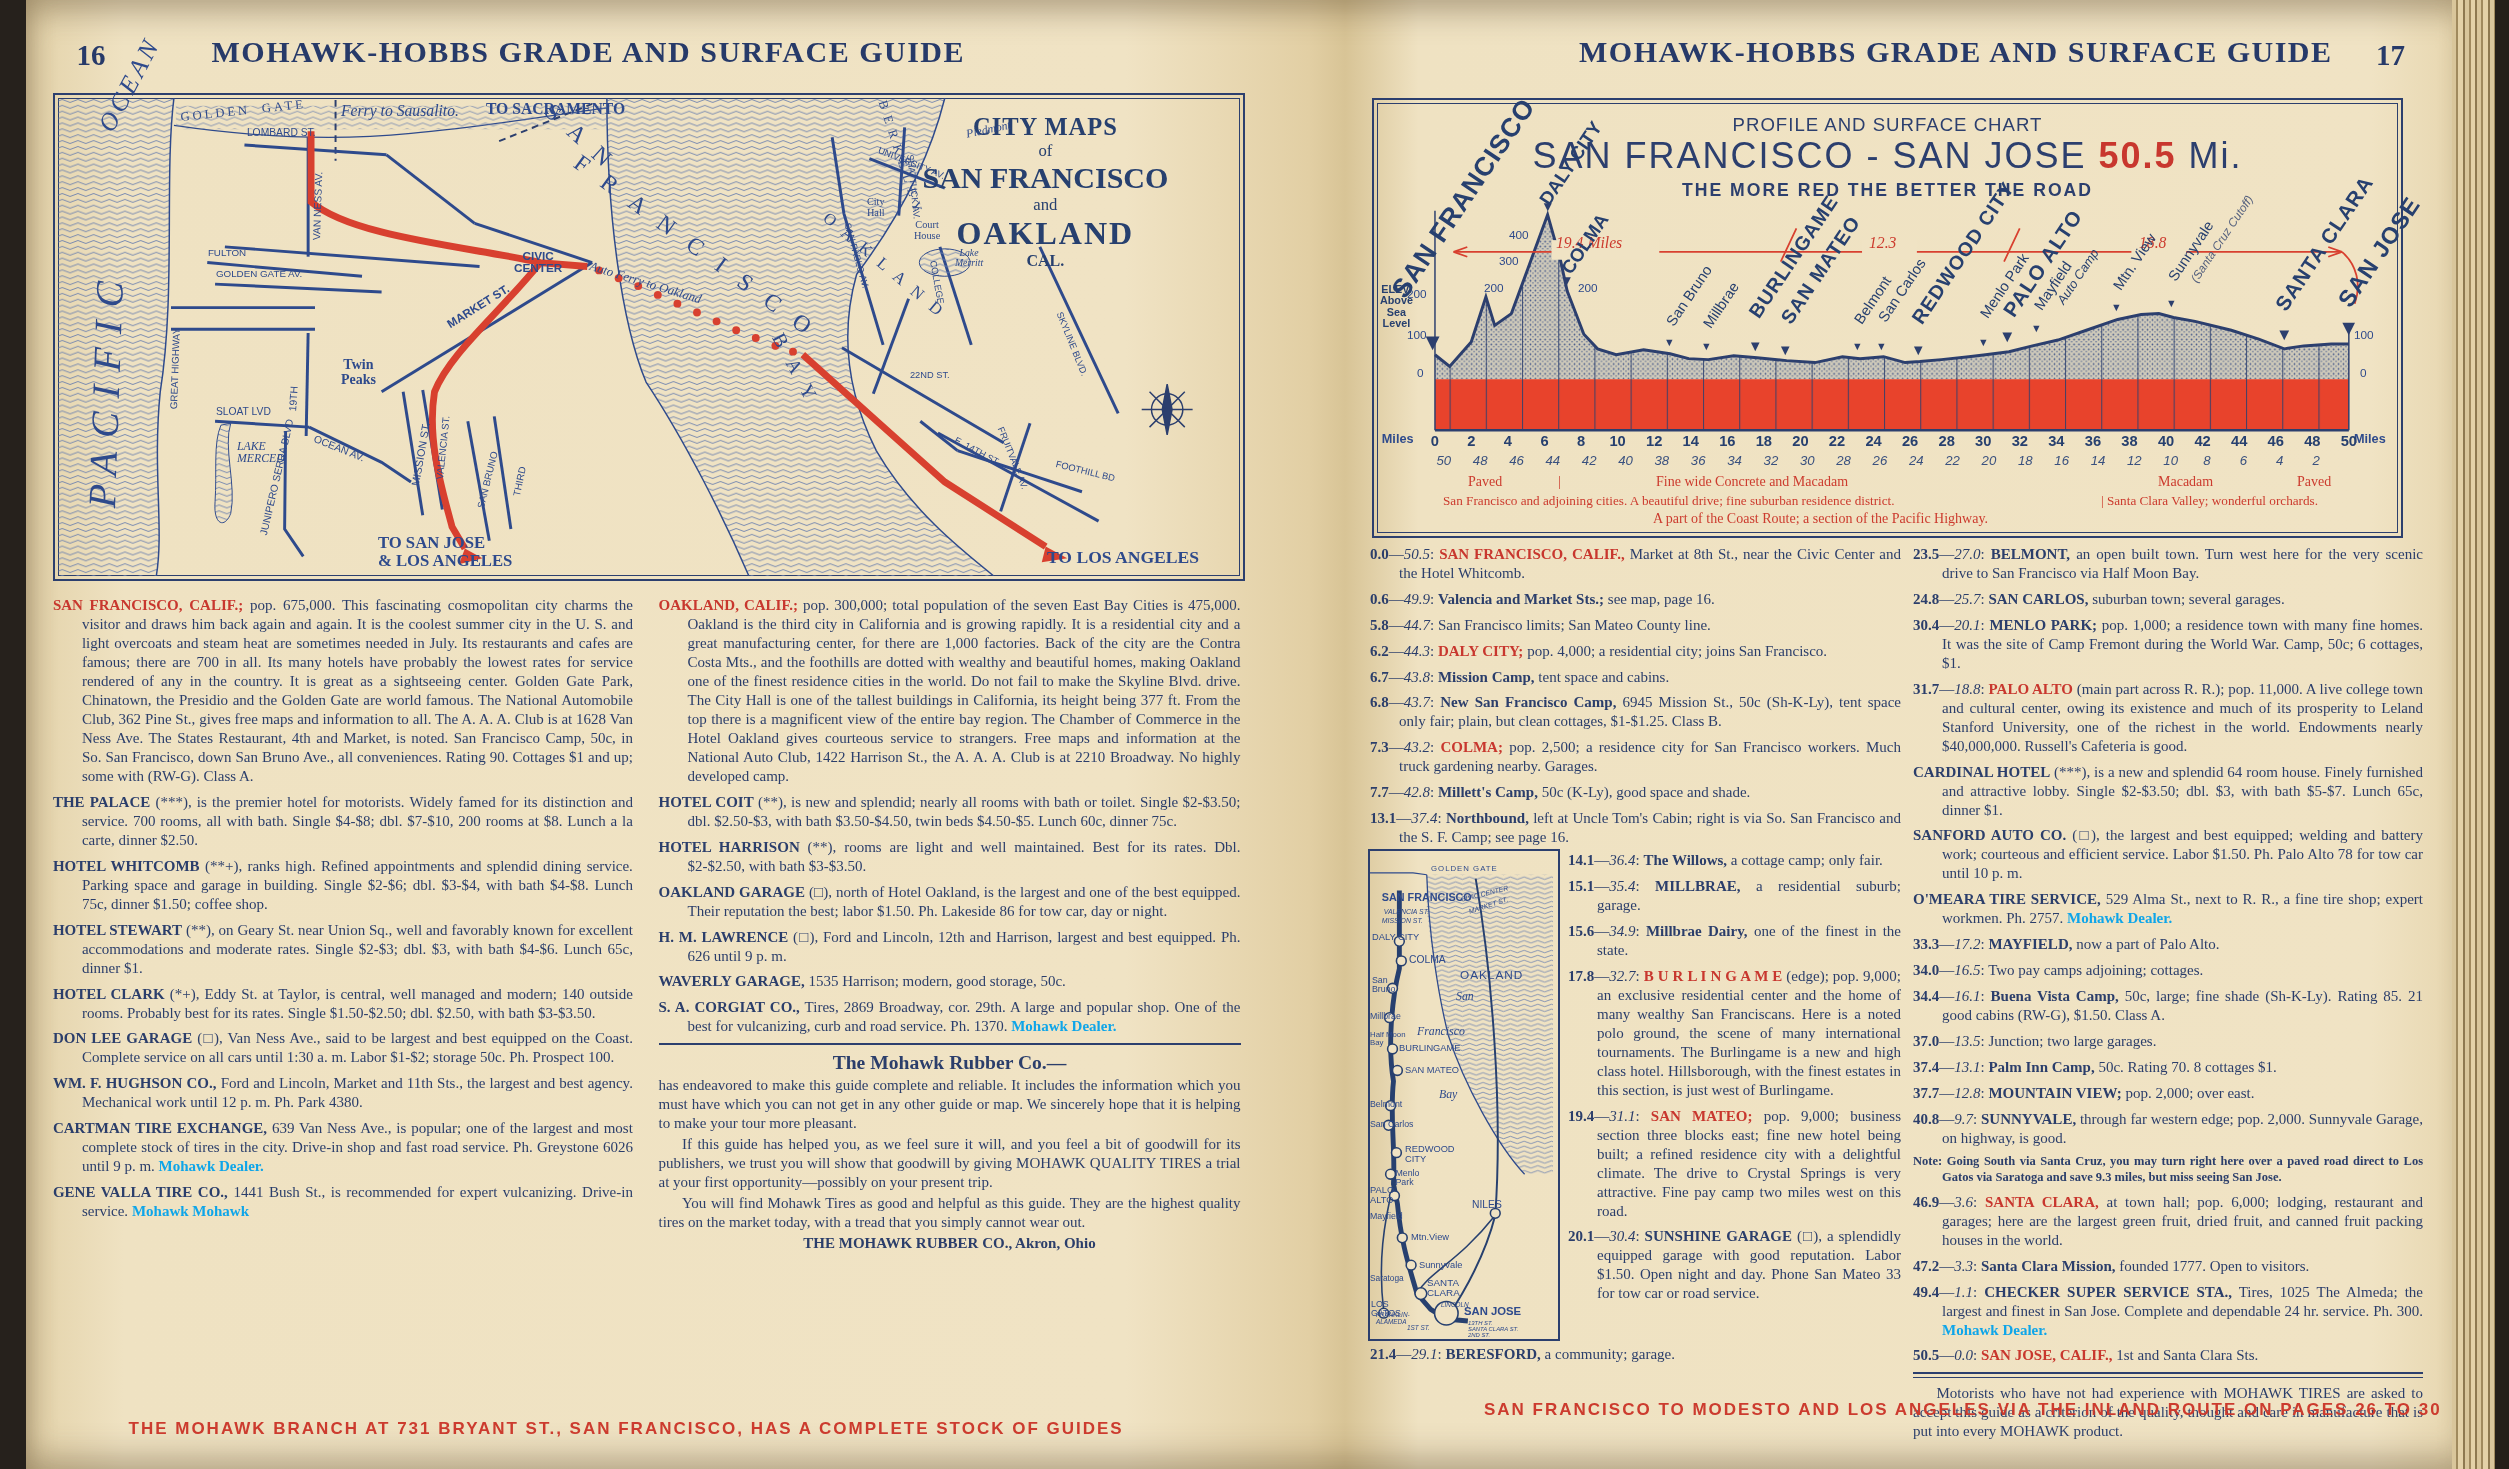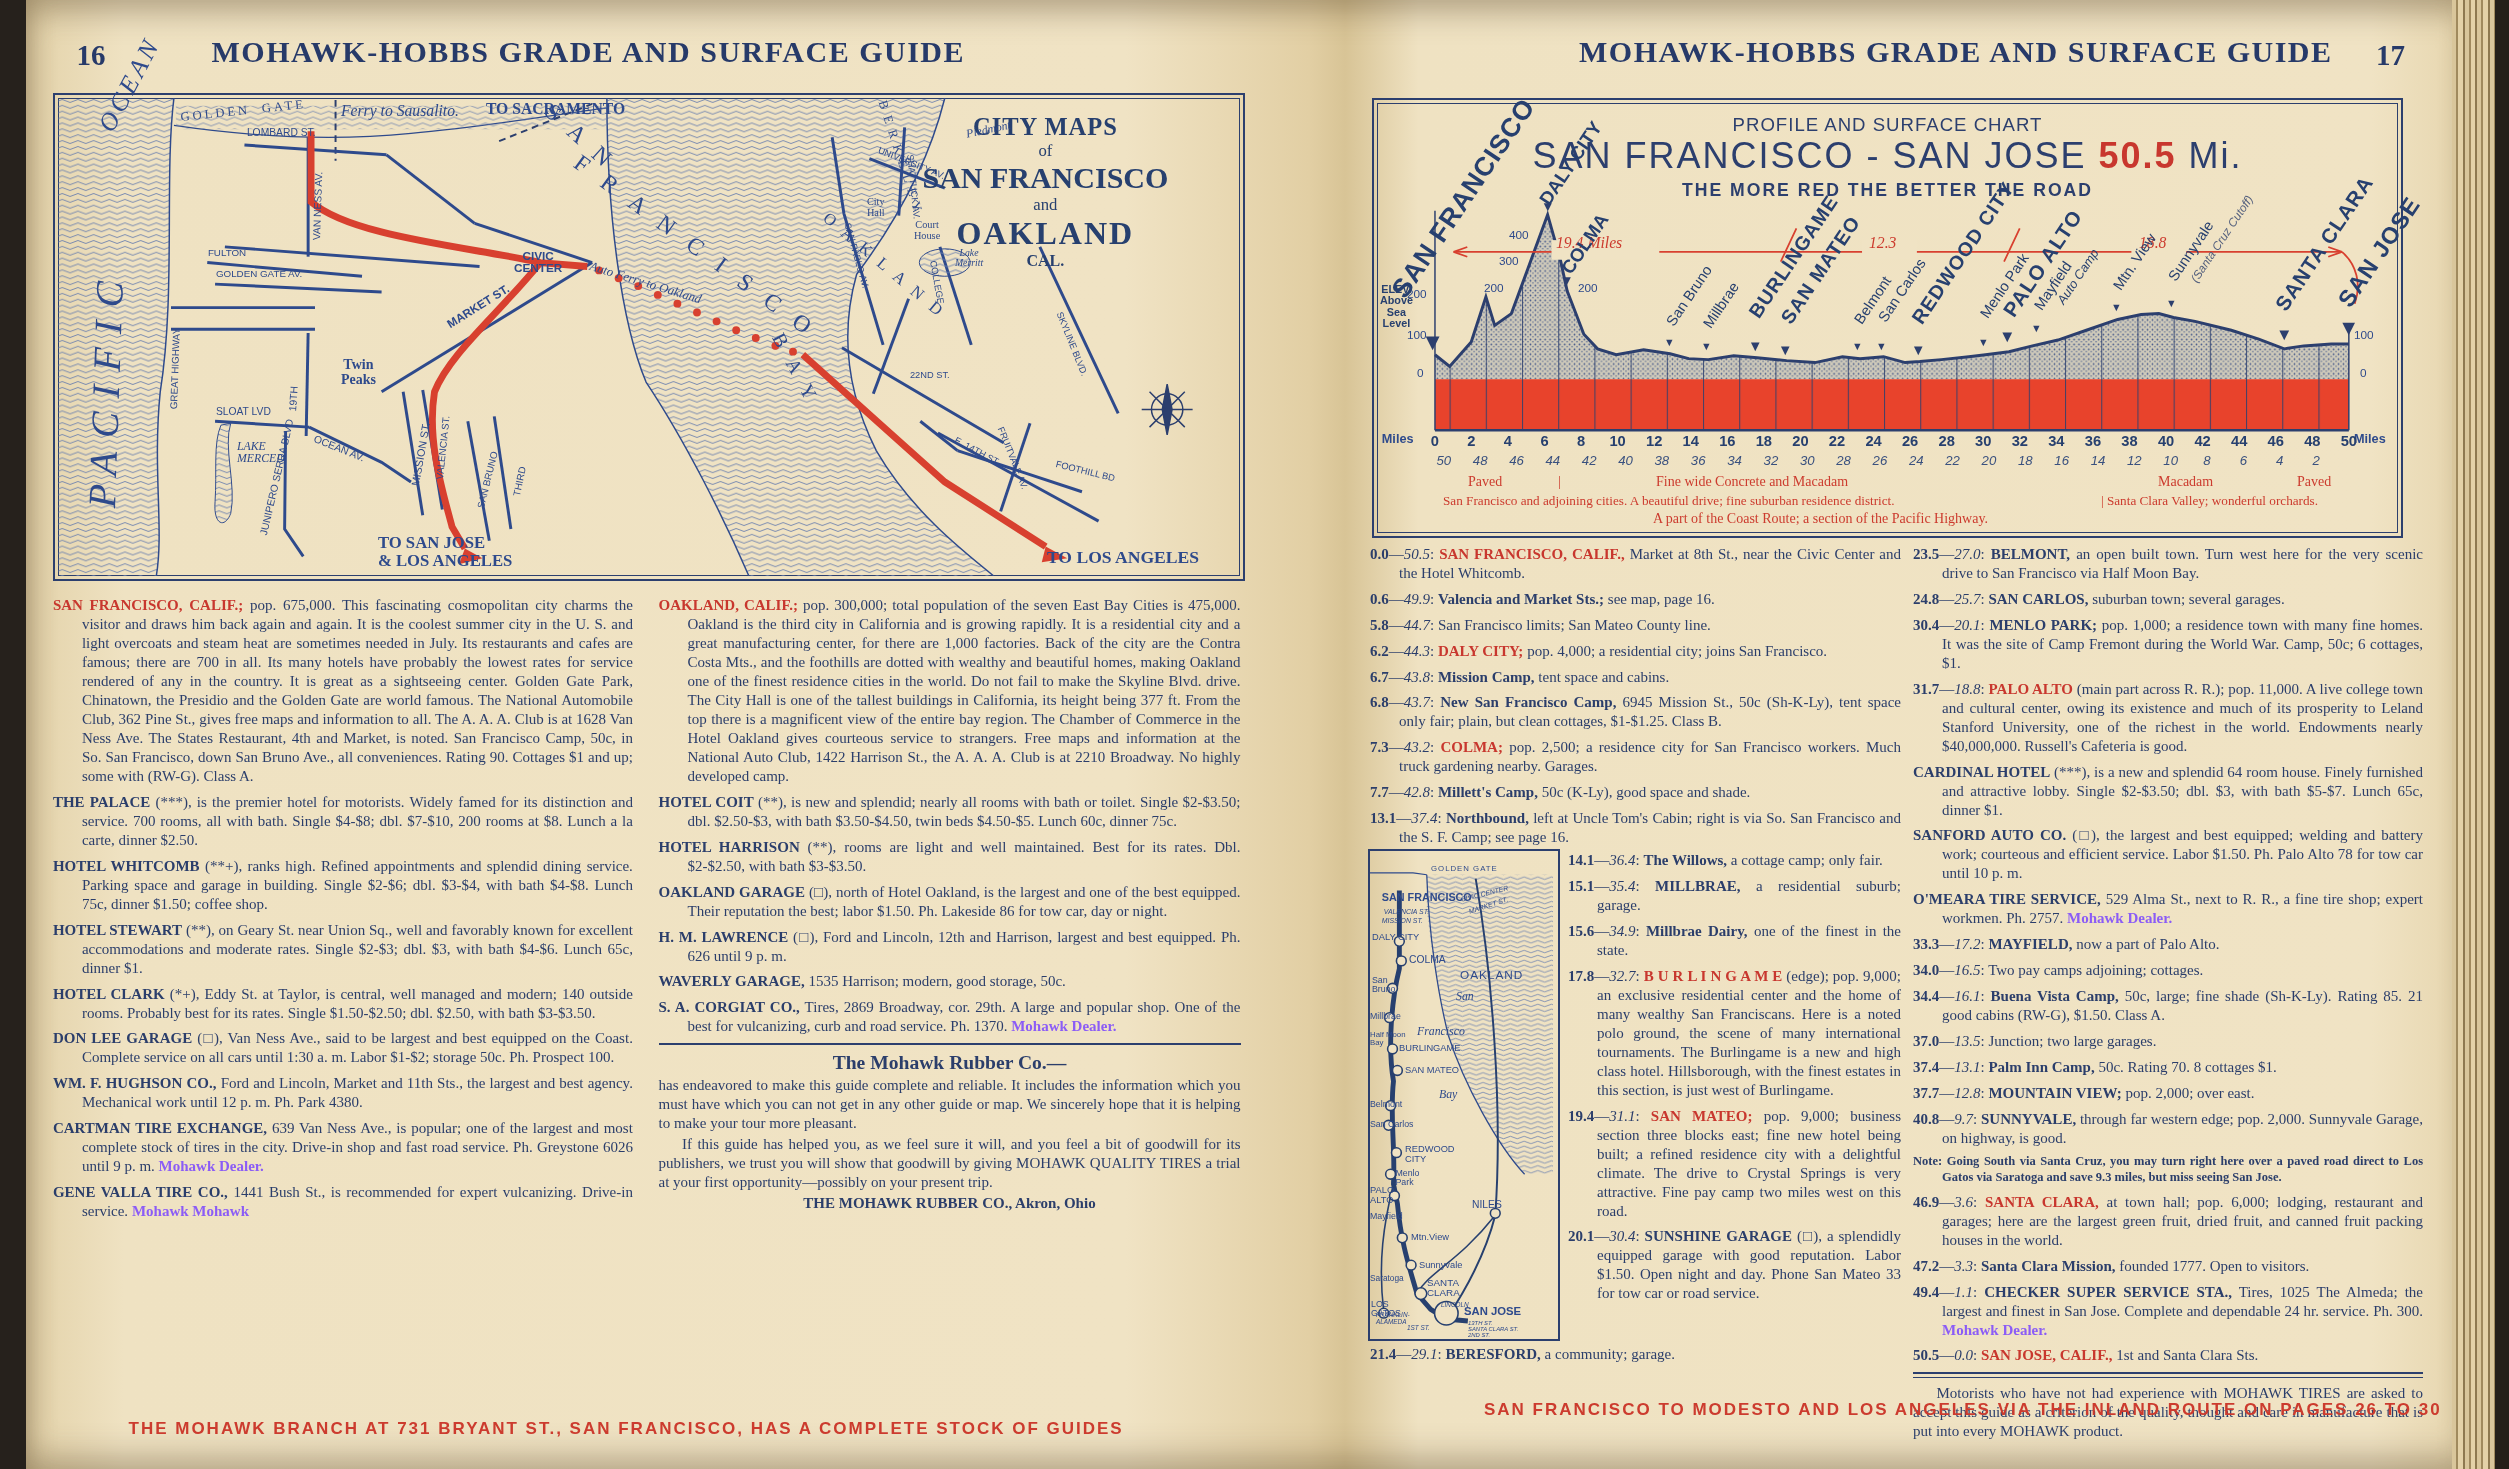--- a/index.html
+++ b/index.html
@@ -23,21 +23,21 @@
               font-family:"Liberation Sans",sans-serif;white-space:nowrap;}
   
   .col{position:absolute;text-align:justify;font-size:15px;line-height:19px;}
   .ent{margin:0 0 6.9px 0;padding-left:29px;text-indent:-29px;}
   .ent .lead{font-weight:bold;}
   .ent .lead.red{color:#c8372e;}
   .ent .mi b{font-weight:bold;}
   .ent .mi i{font-style:italic;}
   .ent .mi i::before{content:"\2014";font-style:normal;}
   .ent .mi .cln::after{content:":";}
-  .ent b.tail{color:#8b5cf6;}
+  .ent b.tail{color:#0ea5e9;}
   .ent.note{font-size:12.5px;font-weight:bold;line-height:15.7px;}
   .mohawk-h{font-weight:bold;font-size:19.6px;text-align:center;margin:2px 0 3.9px 0;}
   .mohawk-p{margin:0 0 2px 0;text-indent:23.5px;text-align:justify;}
   .sig{text-align:center;font-weight:bold;}
   .rule-top{border-top:2px solid #2c3f6e;padding-top:5.9px;}
   .dbl-rule{border-top:2px solid #2c3f6e;border-bottom:1px solid #2c3f6e;height:2.9px;margin:3.9px 0 5.9px 0;}
   
   .lbl{position:absolute;white-space:pre;color:#2e4a8c;transform-origin:0 0;line-height:1.05;}
   .lbl.ser{font-family:"Liberation Serif",serif;}
   .lbl.sans{font-family:"Liberation Sans",sans-serif;}
@@ -232,20 +232,21 @@
           <p class="ent"><b class="lead">HOTEL HARRISON</b><span> (**), rooms are light and well maintained. Best for its rates. Dbl. $2-$2.50, with bath $3-$3.50.</span><b class="tail"></b></p>
           <p class="ent"><b class="lead">OAKLAND GARAGE</b><span> (□), north of Hotel Oakland, is the largest and one of the best equipped. Their reputation the best; labor $1.50. Ph. Lakeside 86 for tow car, day or night.</span><b class="tail"></b></p>
           <p class="ent"><b class="lead">H. M. LAWRENCE</b><span> (□), Ford and Lincoln, 12th and Harrison, largest and best equipped. Ph. 626 until 9 p. m.</span><b class="tail"></b></p>
           <p class="ent"><b class="lead">WAVERLY GARAGE,</b><span> 1535 Harrison; modern, good storage, 50c.</span><b class="tail"></b></p>
           <p class="ent"><b class="lead">S. A. CORGIAT CO.,</b><span> Tires, 2869 Broadway, cor. 29th. A large and popular shop. One of the best for vulcanizing, curb and road service. Ph. 1370.</span><b class="tail"> Mohawk Dealer.</b></p>
         </div>
       <div class="rule-top">
         <div class="mohawk-h">The Mohawk Rubber Co.—</div>
         <p class="mohawk-p" style="text-indent:0;">has endeavored to make this guide complete and reliable. It includes the information which you must have which you can not get in any other guide or map. We sincerely hope that it is helping to make your tour more pleasant.</p>
         <p class="mohawk-p">If this guide has helped you, as we feel sure it will, and you feel a bit of goodwill for its publishers, we trust you will show that goodwill by giving MOHAWK QUALITY TIRES a trial at your first opportunity—possibly on your present trip.</p>
+        <p class="mohawk-p">You will find Mohawk Tires as good and helpful as this guide. They are the highest quality tires on the market today, with a tread that you simply cannot wear out.</p>
         <div class="sig">THE MOHAWK RUBBER CO., Akron, Ohio</div>
       </div>
     </div>
     <div class="footer-red" style="left:103px;top:1419px;">THE MOHAWK BRANCH AT 731 BRYANT ST., SAN FRANCISCO, HAS A COMPLETE STOCK OF GUIDES</div>
   </div>
 
   <div class="page" id="pageR">
     <div class="hdr" style="left:250px;top:35px;">MOHAWK-HOBBS GRADE AND SURFACE GUIDE</div>
     <div class="pgnum" style="left:1047px;top:39px;">17</div>
 

